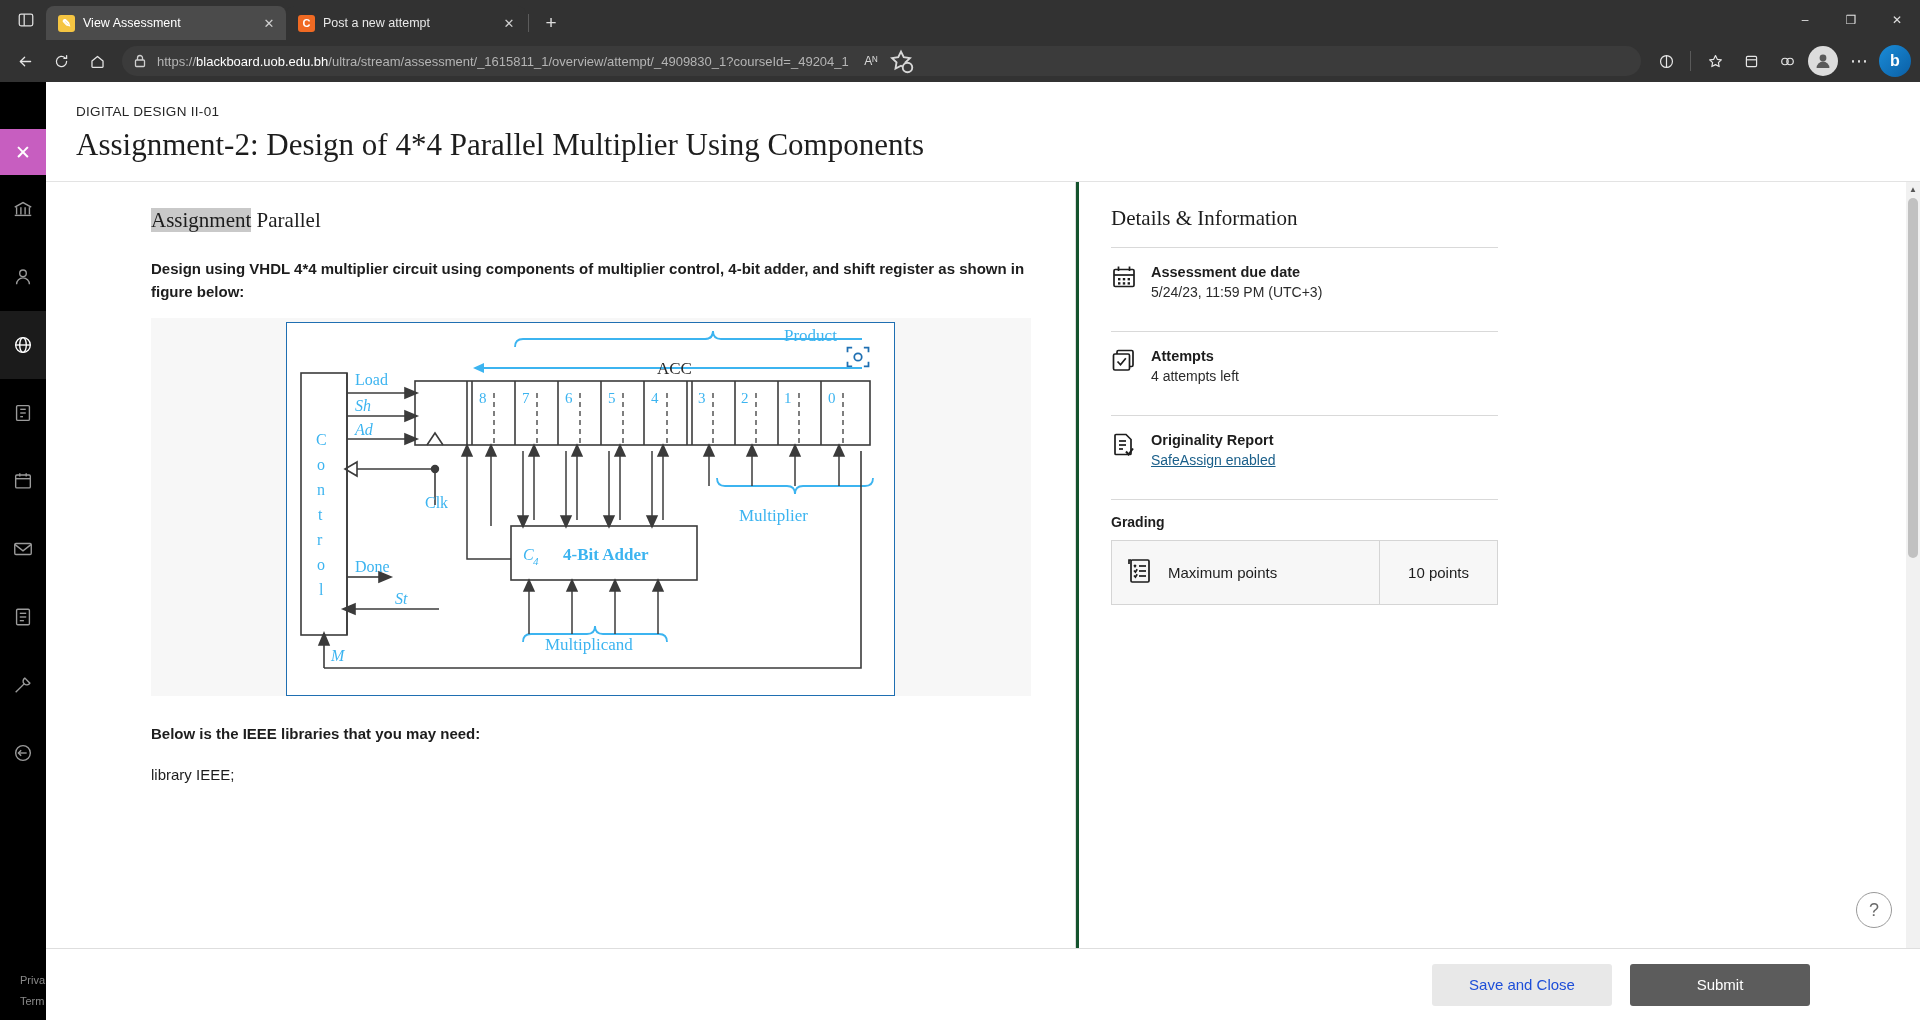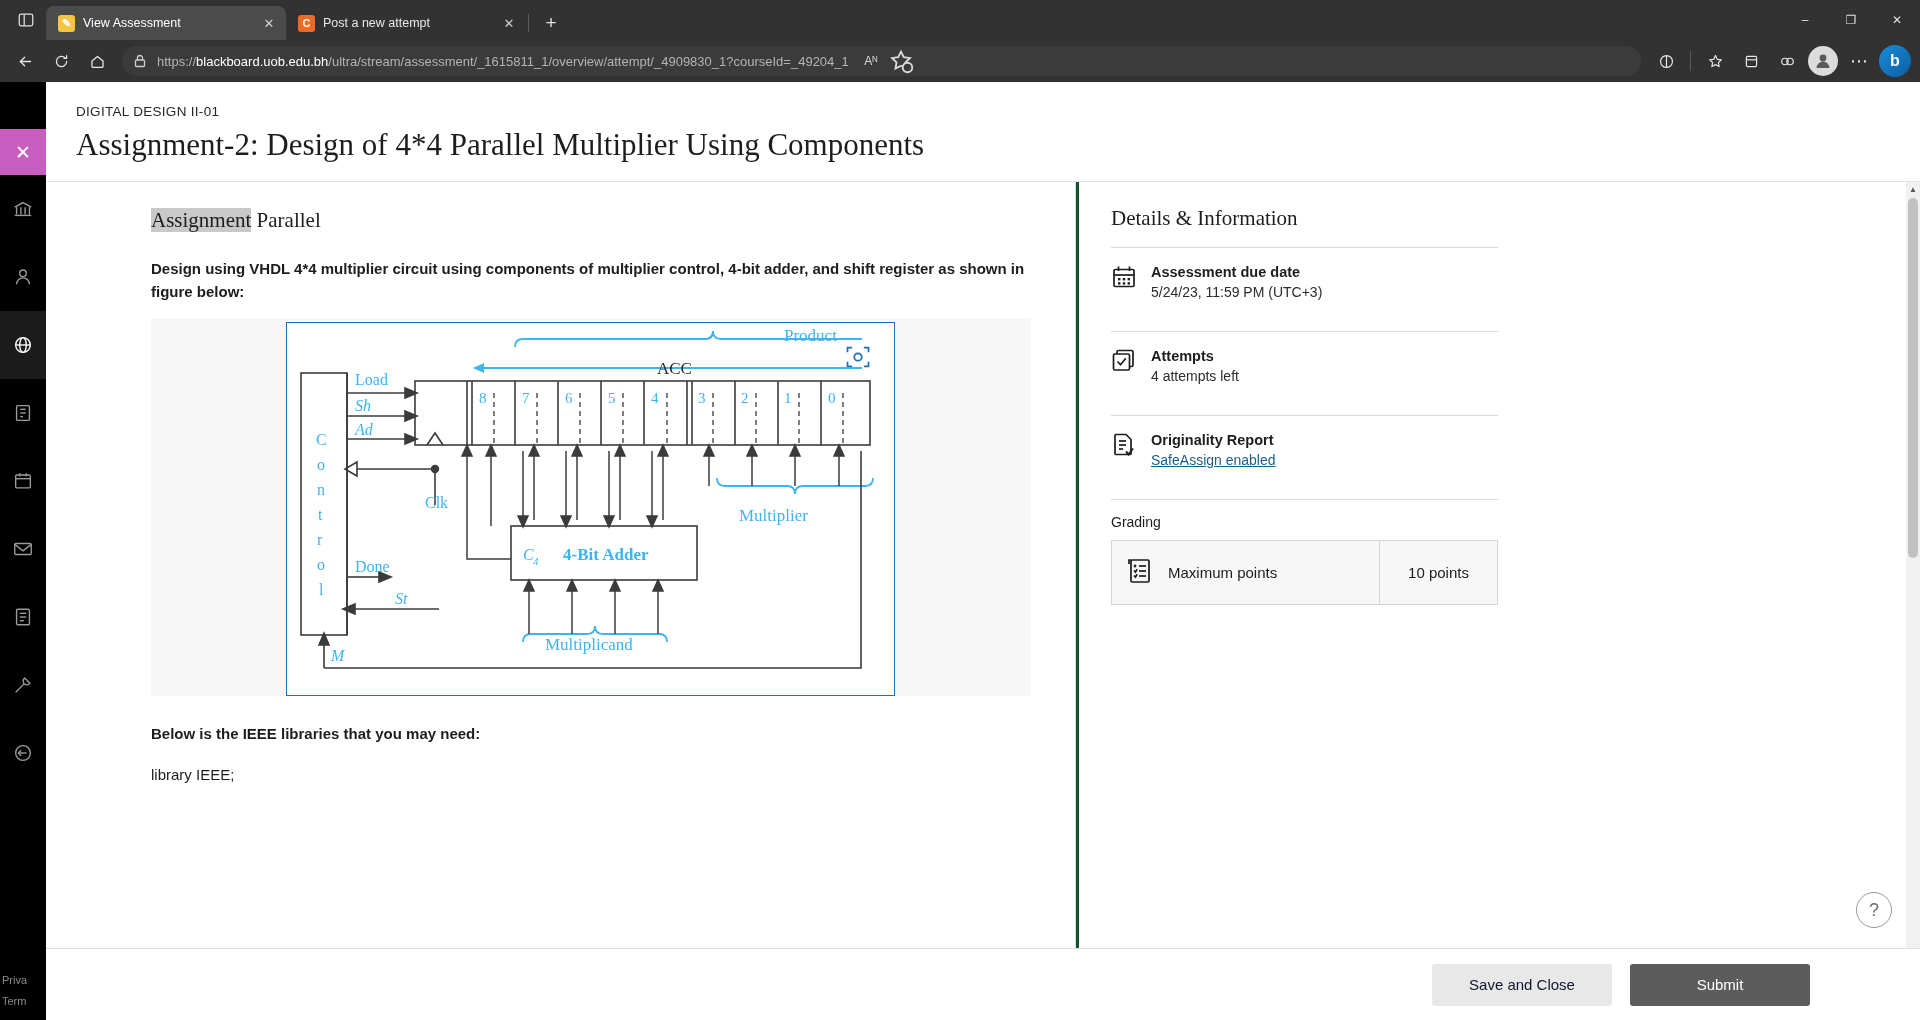--- a/index.html
+++ b/index.html
@@ -89,21 +89,21 @@
     width: 46px; background:#000000; flex:0 0 auto; position:relative;
     display:flex; flex-direction:column; align-items:center;
   }
   .rail-x {
     width:46px;height:46px;background:#c75ec0;display:flex;align-items:center;justify-content:center;
     color:#fff;font-size:19px; margin-top:47px;
   }
   .rail-icon { width:46px;height:68px;display:flex;align-items:center;justify-content:center;color:#9b9b9b;}
   .rail-icon svg { width:22px;height:22px; }
   .rail-bottom { position:absolute; bottom:8px; left:0; width:46px; color:#8a8a8a; font-size:11px;
-     text-align:left; padding-left:2px; line-height:21px;}
+     text-align:left; padding-left:20px; line-height:21px;}
 
   
   .page {
     flex:1 1 auto; background:#ffffff; position:relative; overflow:hidden;
     display:flex; flex-direction:column;
   }
   .page-header {
     padding: 22px 30px 18px 30px; border-bottom:1px solid #e3e3e3; background:#fff;
     position:relative;
   }
@@ -142,21 +142,21 @@
     width: 470px; flex:0 0 auto; border-left:3px solid #14532d; padding: 24px 48px 0 32px;
   }
   .details-title { font-family:"Liberation Serif",serif; font-size:21px; color:#1d1d1d; }
   .det-rule { height:1px; background:#d9d9d9; margin: 16px 0 14px 0; }
   .det-item { display:flex; gap:14px; align-items:flex-start; padding: 2px 0 14px 0; }
   .det-ico { width:26px;height:26px;flex:0 0 auto;color:#1d1d1d;}
   .det-ico svg { width:26px; height:26px; }
   .det-txt b { display:block; font-size:14.5px; color:#1d1d1d; font-weight:bold; margin-bottom:3px;}
   .det-txt span { font-size:14px; color:#2b2b2b; }
   .det-txt a { font-size:14px; color:#1a5f8a; text-decoration:underline; }
-  .grading-label { font-size:14px; font-weight:normal; color:#1d1d1d; margin: 4px 0 10px 0;}
+  .grading-label { font-size:14px; font-weight:bold; color:#1d1d1d; margin: 4px 0 10px 0;}
   .grading-box {
     display:flex; border:1px solid #d5d5d5; background:#f7f7f7;
   }
   .grading-left { flex:1 1 auto; display:flex; align-items:center; gap:14px; padding: 16px 14px;}
   .grading-left svg { width:28px;height:28px; }
   .grading-left span { font-size:15px; color:#1d1d1d;}
   .grading-right { width:118px; flex:0 0 auto; border-left:1px solid #d5d5d5;
     display:flex;align-items:center;justify-content:center; font-size:15px; color:#1d1d1d;}
 
   
@@ -171,21 +171,21 @@
   
   .footer-bar {
     height: 72px; border-top:1px solid #dedede; background:#ffffff;
     display:flex; align-items:center; justify-content:flex-end; gap:18px; padding-right: 110px;
     position:relative;
   }
   .btn {
     height:42px; min-width:180px; display:flex;align-items:center;justify-content:center;
     font-size:15px; border-radius:3px;
   }
-  .btn-secondary { background:#e8e8e8; color:#0f172a; }
+  .btn-secondary { background:#e8e8e8; color:#1d4ed8; }
   .btn-primary { background:#5c5c5c; color:#ffffff; }
 
   .help-fab {
     position:absolute; right:28px; bottom:92px; width:36px;height:36px;border-radius:50%;
     border:1.5px solid #9a9a9a; display:flex;align-items:center;justify-content:center;
     color:#6a6a6a; font-size:18px; background:#fff;
   }
   .inner-divider { position:absolute; left:1029px; top:0; width:1px; height:100%; background:#dcdcdc; }
 </style>
 </head>

